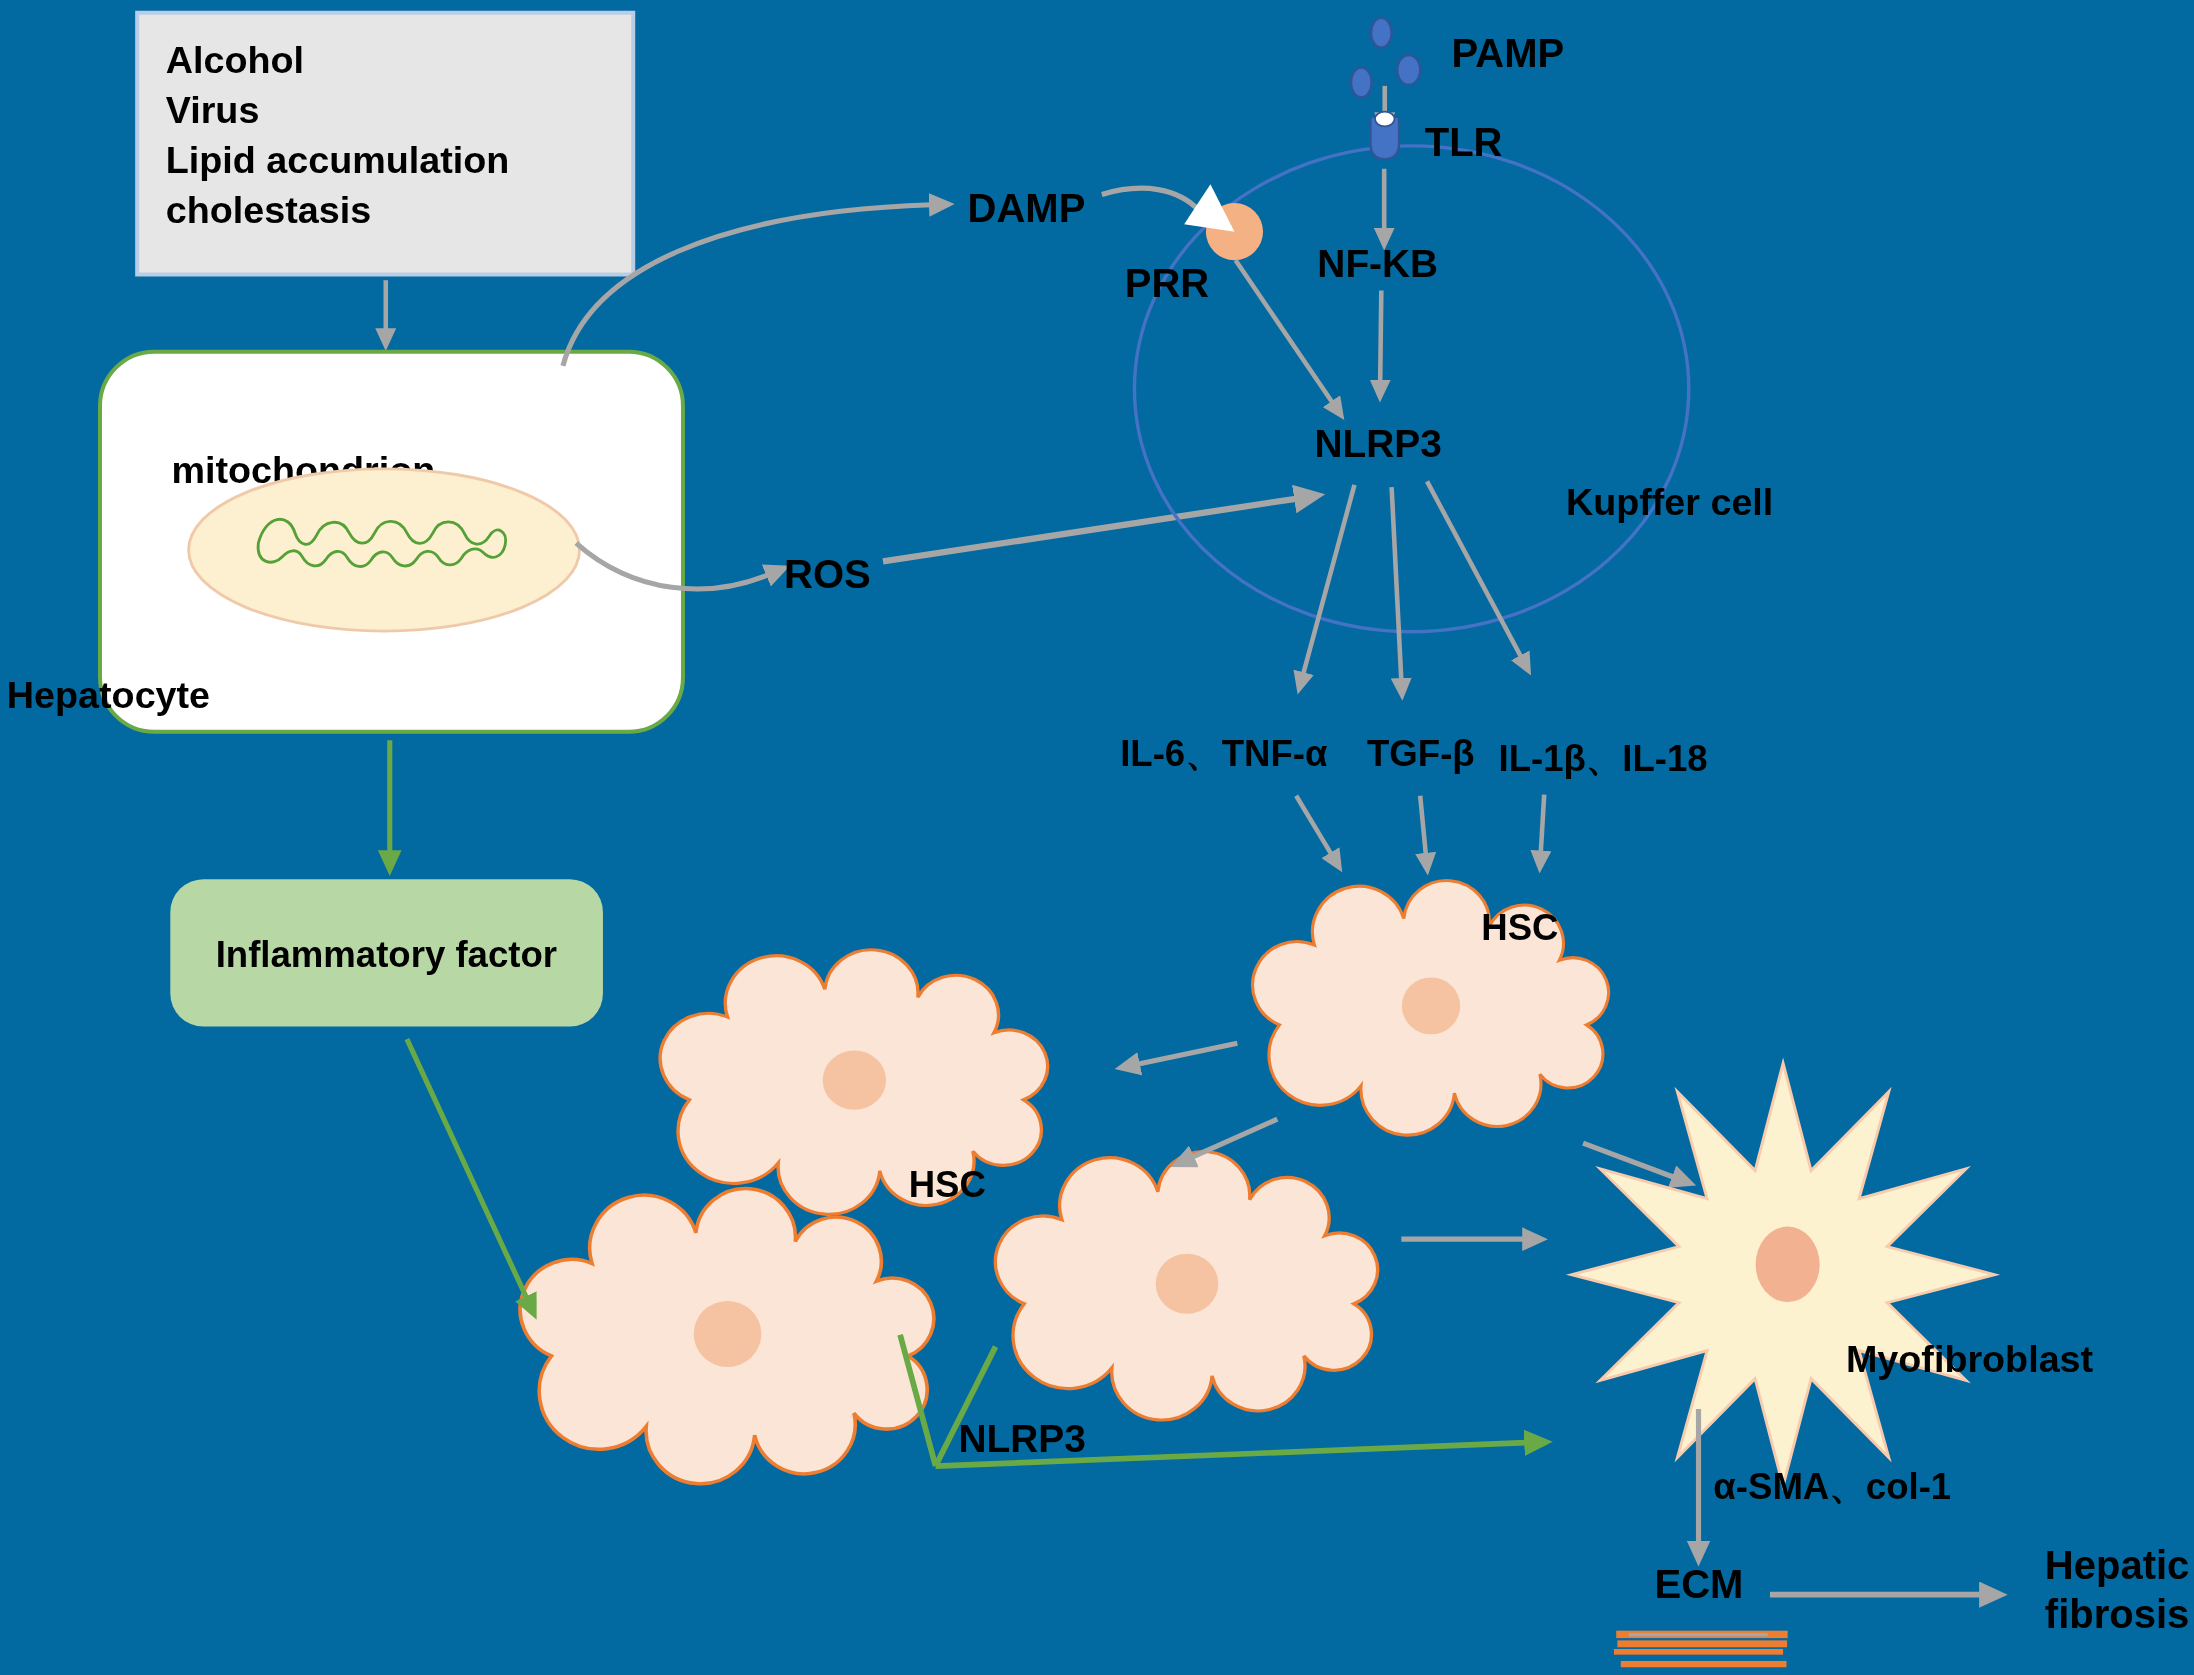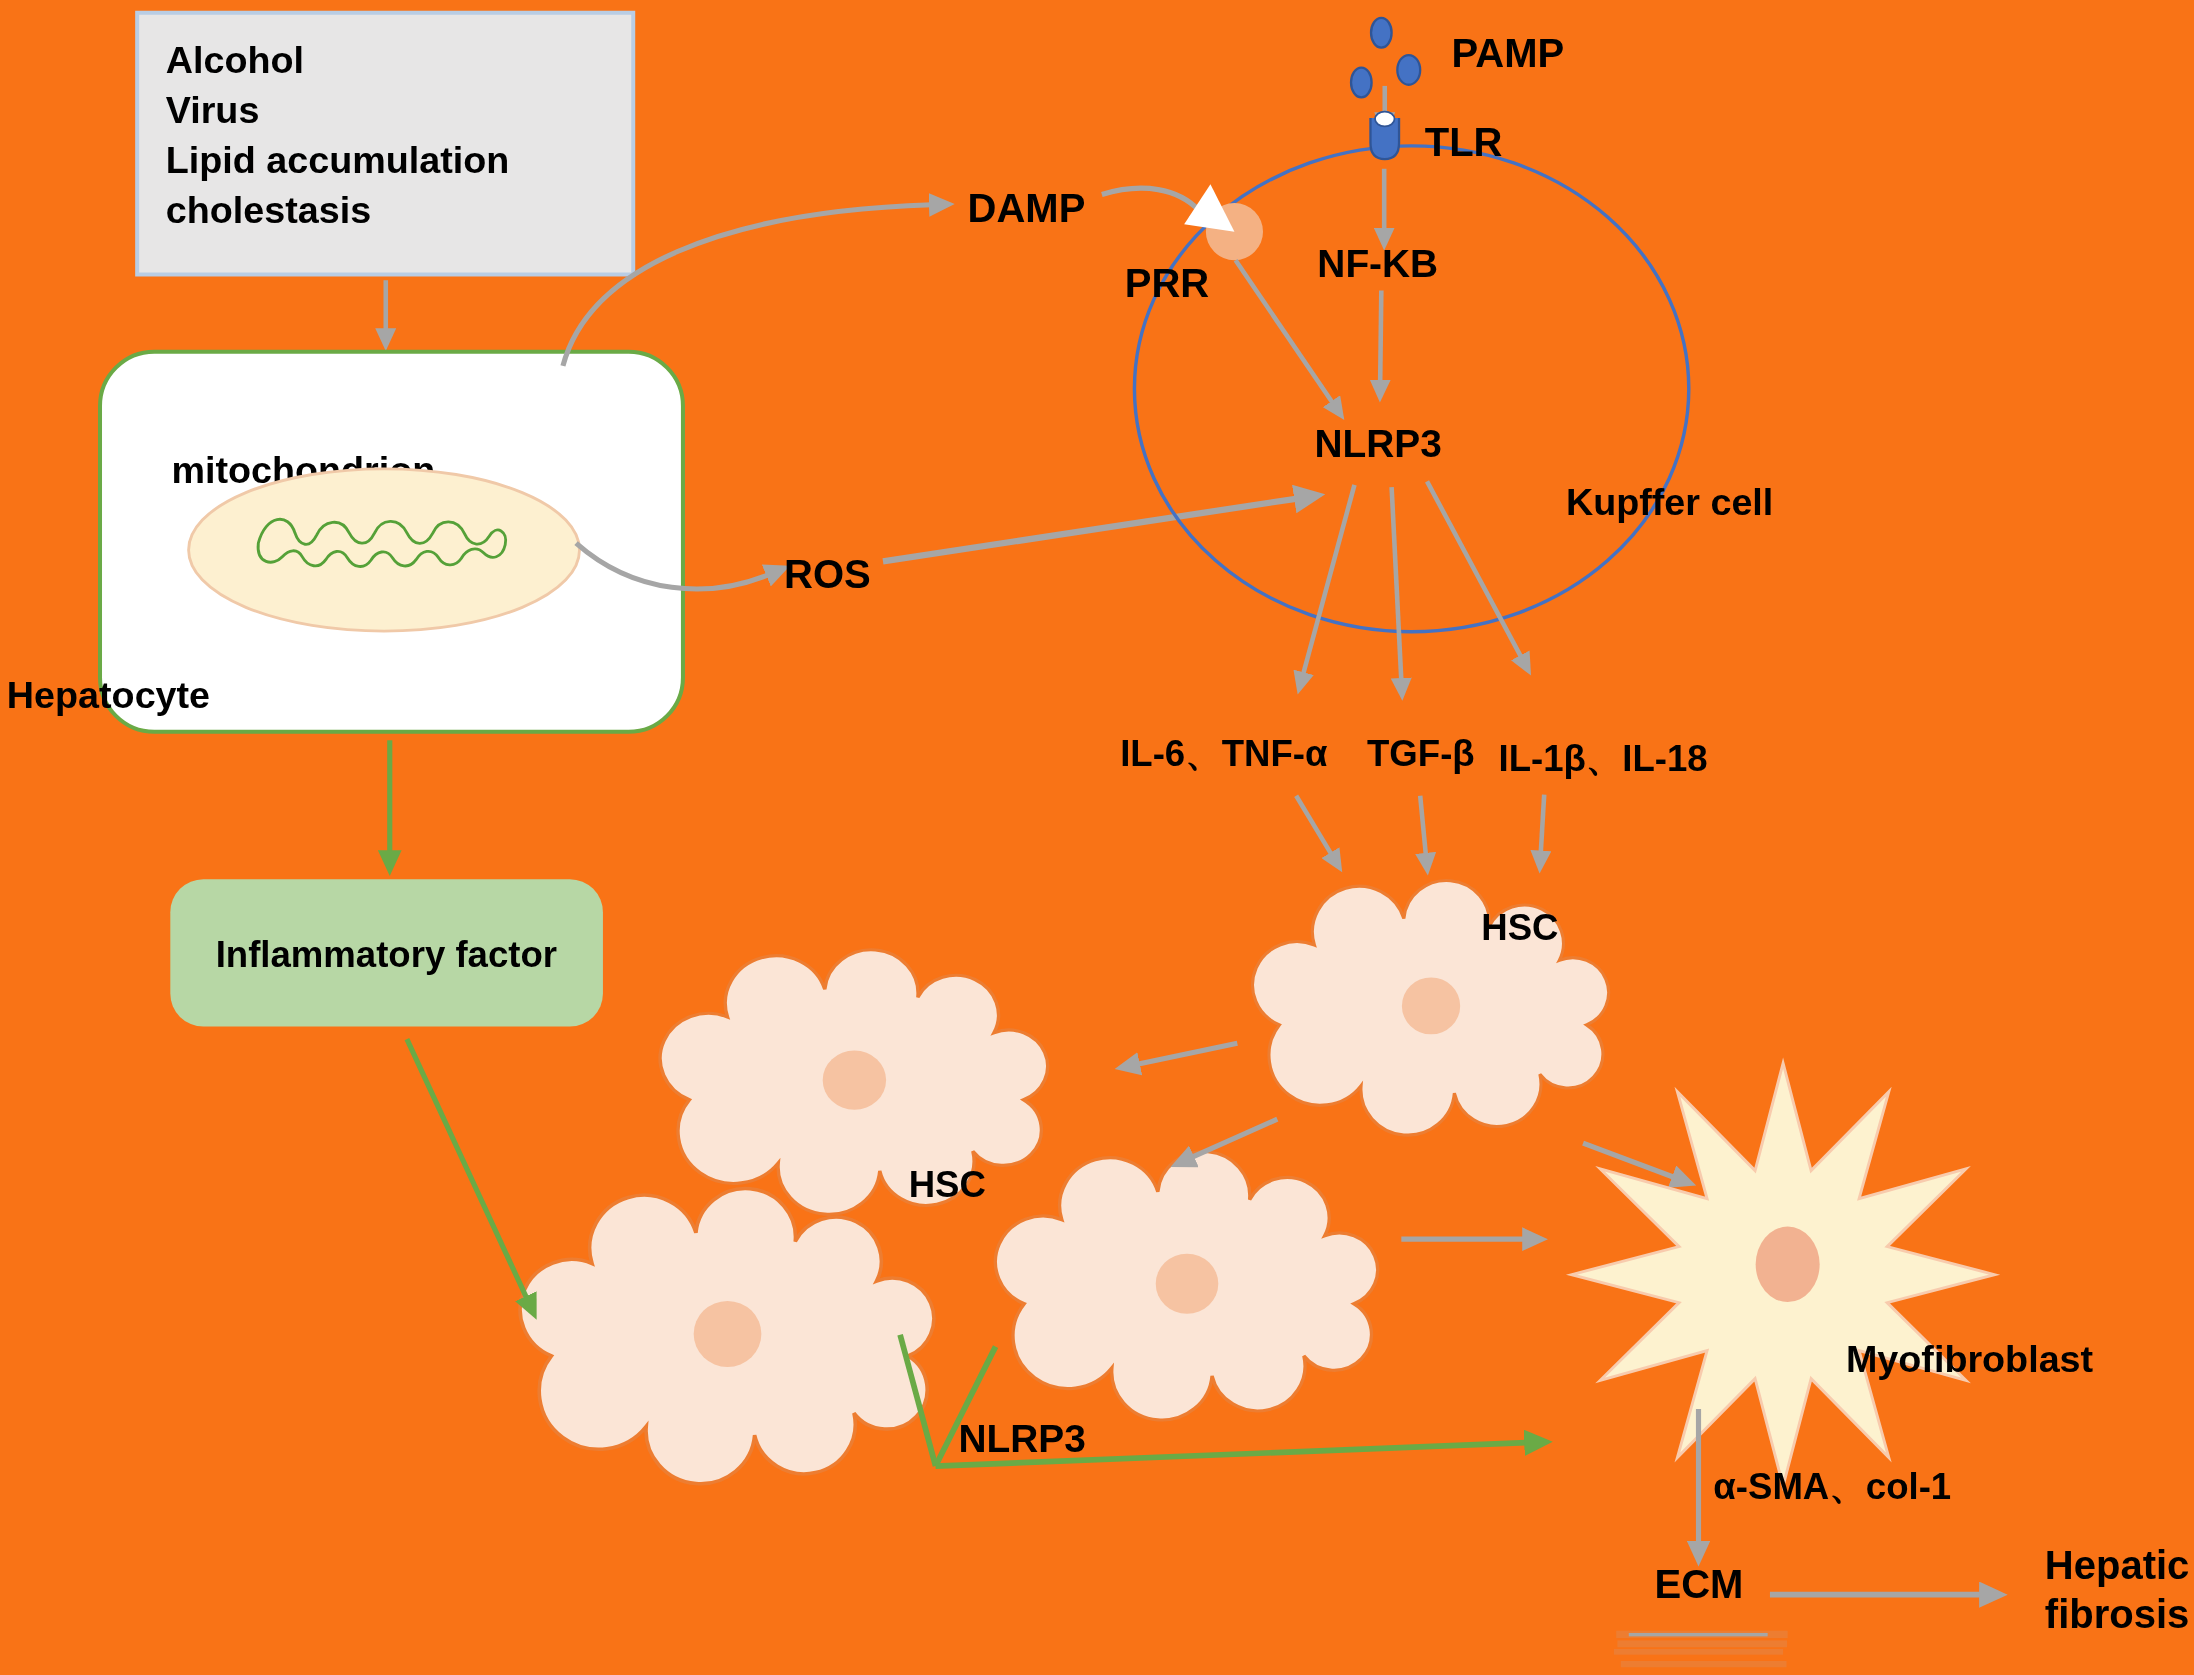--- a/index.html
+++ b/index.html
@@ -1,16 +1,16 @@
 <!DOCTYPE html>
 <html style="font-size:9.1px"><head>
 <meta charset="utf-8">
 <style>
   html,body{margin:0;padding:0;background:#ffffff;}
-  .canvas{position:relative;width:2194px;height:1676px;background:#f97316;overflow:hidden;}
+  .canvas{position:relative;width:2194px;height:1676px;background:#0369a1;overflow:hidden;}
   svg{position:absolute;left:0;top:0;}
   text{font-family:"Liberation Sans", sans-serif;font-weight:bold;fill:#000000;}
   .t66{font-size:66px;}
   .t70{font-size:70px;}
   .t68{font-size:68px;}
   .t64{font-size:64px;}
   .gray-line{stroke:#a6a6a6;fill:none;}
   .green-line{stroke:#6aaa46;fill:none;}
   .cloud-body{fill:#fbe5d6;stroke:#ed7d31;stroke-width:1.6;}
   .cloud-core{fill:#f6c3a2;stroke:none;}

